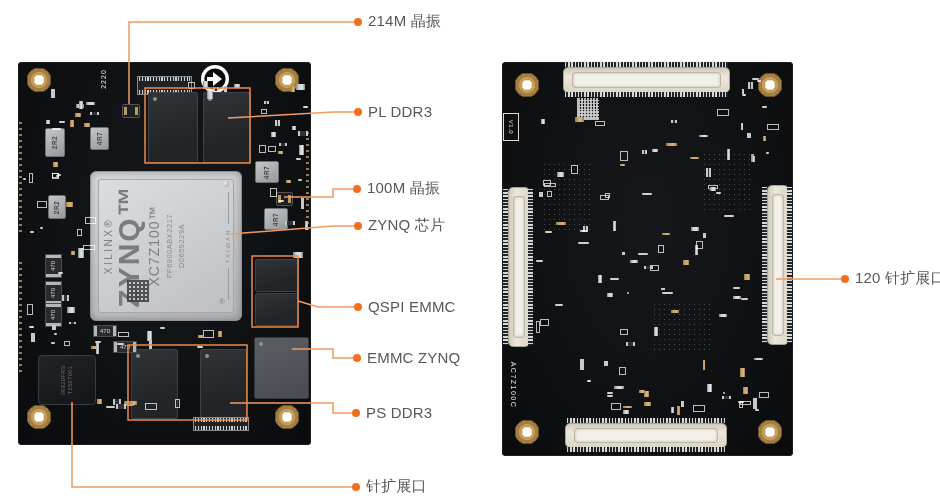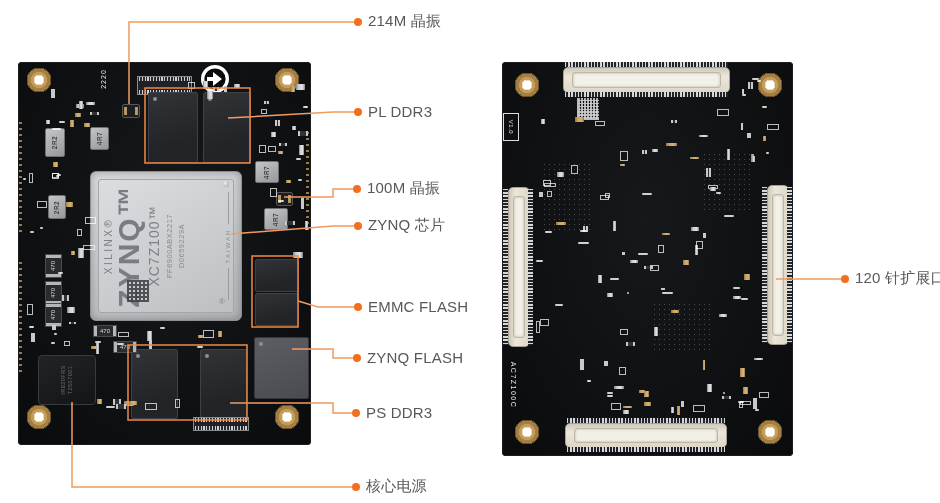--- a/index.html
+++ b/index.html
@@ -457,18 +457,18 @@
       <circle cx="356" cy="413" r="4"></circle>
       <circle cx="356" cy="487" r="4"></circle>
       <circle cx="845" cy="279" r="4"></circle>
     </g>
   </svg>
 
   <div class="ann-label" style="left:368px;top:22px">214M 晶振</div>
   <div class="ann-label" style="left:368px;top:112px">PL DDR3</div>
   <div class="ann-label" style="left:367px;top:189px">100M 晶振</div>
   <div class="ann-label" style="left:368px;top:226px">ZYNQ 芯片</div>
-  <div class="ann-label" style="left:368px;top:307px">EMMC FLASH</div>
-  <div class="ann-label" style="left:367px;top:358px">ZYNQ FLASH</div>
+  <div class="ann-label" style="left:368px;top:307px">QSPI EMMC</div>
+  <div class="ann-label" style="left:367px;top:358px">EMMC ZYNQ</div>
   <div class="ann-label" style="left:366px;top:413px">PS DDR3</div>
-  <div class="ann-label" style="left:366px;top:487px">核心电源</div>
+  <div class="ann-label" style="left:366px;top:487px">针扩展口</div>
   <div class="ann-label" style="left:855px;top:279px">120 针扩展口</div>
 </div>
 
 </body></html>

